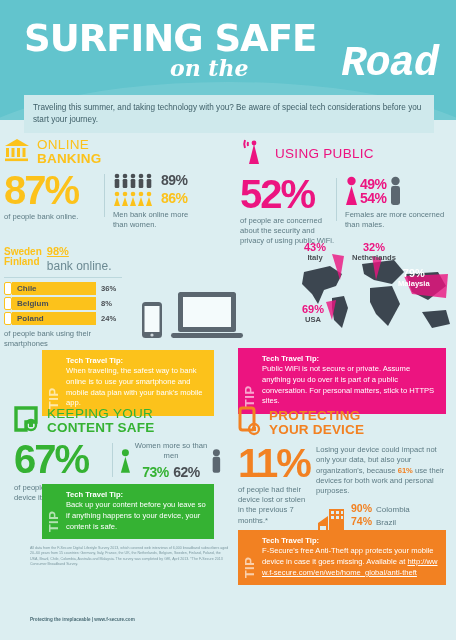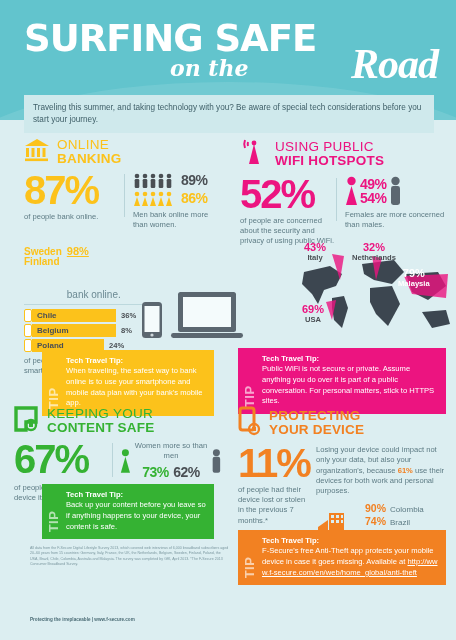--- a/index.html
+++ b/index.html
@@ -30,21 +30,21 @@
     line-height: 1;
   }
   .title-on-the {
     position: absolute; left: 170px; top: 55px;
     font-size: 22px; color: #fff; font-style: italic;
     font-family: "DejaVu Serif", serif; font-weight: bold;
   }
   .title-road {
     position: absolute; right: 18px; top: 40px;
     font-size: 42px; color: #fff; font-style: italic; font-weight: bold;
-    font-family: Liberation Serif, serif; letter-spacing: -1px;
+    font-family: Liberation Mono, monospace; letter-spacing: -1px;
   }
   .intro {
     position: absolute; left: 24px; top: 95px; width: 410px;
     background: #cfe9ec; color: #3f5f68;
     font-size: 8.2px; line-height: 1.45; padding: 7px 9px;
   }
 
   
   .sec { position: absolute; }
   .sec-head { display: flex; align-items: center; gap: 7px; }
@@ -89,21 +89,21 @@
   
   .pill-row { display: flex; align-items: center; margin-bottom: 2px; }
   .pill-phone { width: 8px; height: 13px; border: 1.3px solid #fcc21b; border-radius: 2px; background: #fff; flex:0 0 auto; }
   .pill-bar { height: 13px; background: #fcc21b; display: flex; align-items: center; padding: 0 5px; }
   .pill-name { font-size: 8px; font-weight: bold; color: #4a4f54; text-align: center; }
   .pill-val { font-size: 7.6px; font-weight: bold; color: #4a4f54; margin-left: 5px; }
 
   .sf-row { display: flex; align-items: baseline; gap: 5px; }
   .sf-name { font-size: 10px; font-weight: bold; color: #fcc21b; line-height: 1.05; }
   .sf-val { font-size: 11px; font-weight: bold; color: #fcc21b; text-decoration: underline; }
-  .sf-sub { font-size: 10px; color: #6c8a93; margin-top: 30px; }
+  .sf-sub { font-size: 12px; color: #6c8a93; }
   .hr-y { height: 1px; background: #bcd8dd; margin: 4px 0 4px; }
 
   
   .map-wrap { position: absolute; }
   .map-lbl { position: absolute; text-align: center; line-height: 1.05; }
   .map-lbl .v { font-size: 11px; font-weight: bold; color: #ec1480; }
   .map-lbl .n { font-size: 7.6px; font-weight: bold; color: #4a4f54; }
 
   
   .oc-row { display: flex; align-items: baseline; gap: 4px; margin-bottom: 1px; }
@@ -123,21 +123,21 @@
 <div class="page">
 
   <div class="hero">
     <div class="hero-wave"></div>
     <div class="title-main">SURFING SAFE</div>
     <div class="title-on-the">on the</div>
     <div class="title-road">Road</div>
   </div>
   <div class="intro">Traveling this summer, and taking technology with you? Be aware of special tech considerations before you start your journey.</div>
 
-  <div class="sec" style="left:24px; top:138px; width:200px;">
+  <div class="sec" style="left:4px; top:138px; width:200px;">
     <div class="sec-head">
       <span class="sec-ic">
         <svg width="26" height="24" viewBox="0 0 26 24">
           <polygon points="13,1 25,8 1,8" fill="#fcc21b"></polygon>
           <rect x="2" y="10" width="3" height="9" fill="#fcc21b"></rect>
           <rect x="7.5" y="10" width="3" height="9" fill="#fcc21b"></rect>
           <rect x="13" y="10" width="3" height="9" fill="#fcc21b"></rect>
           <rect x="18.5" y="10" width="3" height="9" fill="#fcc21b"></rect>
           <rect x="1" y="20.5" width="23" height="2.6" fill="#fcc21b"></rect>
         </svg>
@@ -215,21 +215,21 @@
       </div>
       <div class="pill-row">
         <div class="pill-phone"></div>
         <div class="pill-bar" style="width:84px;">
           <span class="pill-name">Belgium</span>
         </div>
         <span class="pill-val">8%</span>
       </div>
       <div class="pill-row">
         <div class="pill-phone"></div>
-        <div class="pill-bar" style="width:72px;">
+        <div class="pill-bar" style="width:84px;">
           <span class="pill-name">Poland</span>
         </div>
         <span class="pill-val">24%</span>
       </div>
       <div class="cap" style="margin-top:4px;">of people bank using their smartphones</div>
     </div>
   </div>
 
   <svg style="position:absolute; left:138px; top:288px;" width="110" height="54" viewBox="0 0 110 54">
     <rect x="4" y="14" width="20" height="36" rx="3.5" fill="#5b6770"></rect>
@@ -255,21 +255,20 @@
           <g stroke="#ec1480" fill="none" stroke-width="2">
             <path d="M8 8 a7 7 0 0 1 0 -4"></path>
               <path d="M5 10 a11 11 0 0 1 0 -8"></path>
           </g>
           <polygon points="14,6 19,26 9,26" fill="#ec1480"></polygon>
           <circle cx="14" cy="5" r="2.4" fill="#ec1480"></circle>
         </svg>
       </span>
       <div class="sec-title c-pink">
         <div class="l1">USING PUBLIC</div>
-        <div class="l2">WIFI HOTSPOTS</div>
       </div>
     </div>
 
     <div style="display:flex; margin-top:6px;">
       <div style="width:96px;">
         <div class="bignum c-pink">52%</div>
         <div class="cap" style="margin-top:3px;">of people are concerned about the security and privacy of using public WiFi.</div>
       </div>
       <div class="divider" style="margin:2px 8px 26px 0;"></div>
       <div style="flex:1;">
@@ -399,21 +398,21 @@
       </div>
     </div>
 
     <div style="display:flex; margin-top:5px; gap:6px;">
       <div style="width:72px;">
         <div class="bignum c-orange">11%</div>
         <div class="cap" style="margin-top:3px;">of people had their device lost or stolen in the previous 7 months.*</div>
       </div>
       <div style="flex:1;">
         <div class="cap"><span>Losing your device could impact not only your data, but also your organization's, because </span><b class="c-orange">61%</b><span> use their devices for both work and personal purposes.</span></div>
-        <div style="display:flex; align-items:flex-end; gap:19px; margin-top:6px;">
+        <div style="display:flex; align-items:center; gap:5px; margin-top:6px;">
           <svg width="30" height="30" viewBox="0 0 30 30">
             <rect x="13" y="2" width="15" height="26" fill="#f28122"></rect>
             <g fill="#dceef1">
               <rect x="15" y="4" width="3" height="3"></rect>
                 <rect x="20" y="4" width="3" height="3"></rect>
                 <rect x="25" y="4" width="2" height="3"></rect>
               <rect x="15" y="9" width="3" height="3"></rect>
                 <rect x="20" y="9" width="3" height="3"></rect>
                 <rect x="25" y="9" width="2" height="3"></rect>
             </g>

